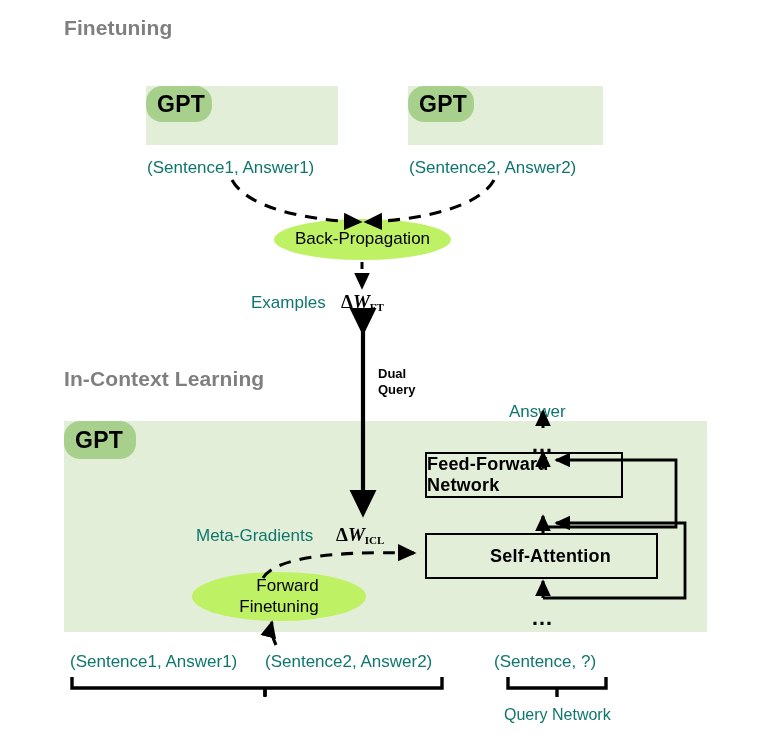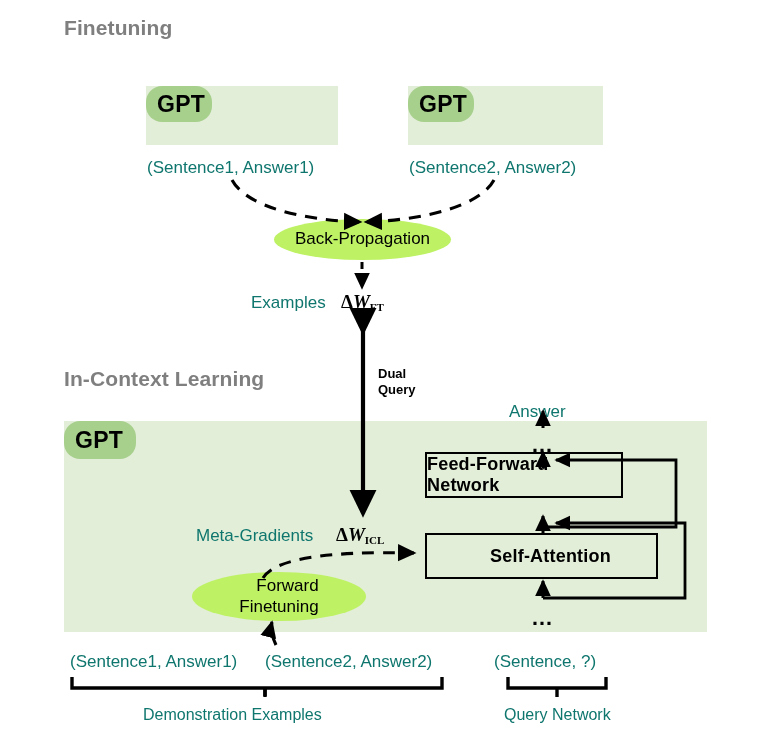--- a/index.html
+++ b/index.html
@@ -179,21 +179,20 @@
     <div>
       <div>Forward</div>
       <div>Finetuning</div>
     </div>
   </div>
 
   <div class="abs txt" style="left:70px; top:652px;">(Sentence1, Answer1)</div>
   <div class="abs txt" style="left:265px; top:652px;">(Sentence2, Answer2)</div>
   <div class="abs txt" style="left:494px; top:652px;">(Sentence, ?)</div>
 
-  <div class="abs txt txt-sm" style="left:143px; top:706px;">Demonstration Examples</div>
   <div class="abs txt txt-sm" style="left:504px; top:706px;">Query Network</div>
 
   <svg class="overlay" viewBox="0 0 775 744">
     <defs>
       <marker id="ah" markerWidth="7" markerHeight="7" refX="5.2" refY="3" orient="auto">
         <path d="M0,0.2 L6,3 L0,5.8 z" fill="#000"></path>
       </marker>
       <marker id="ah-sm" markerWidth="7" markerHeight="7" refX="5.0" refY="3" orient="auto">
         <path d="M0,0.4 L5.6,3 L0,5.6 z" fill="#000"></path>
       </marker>

